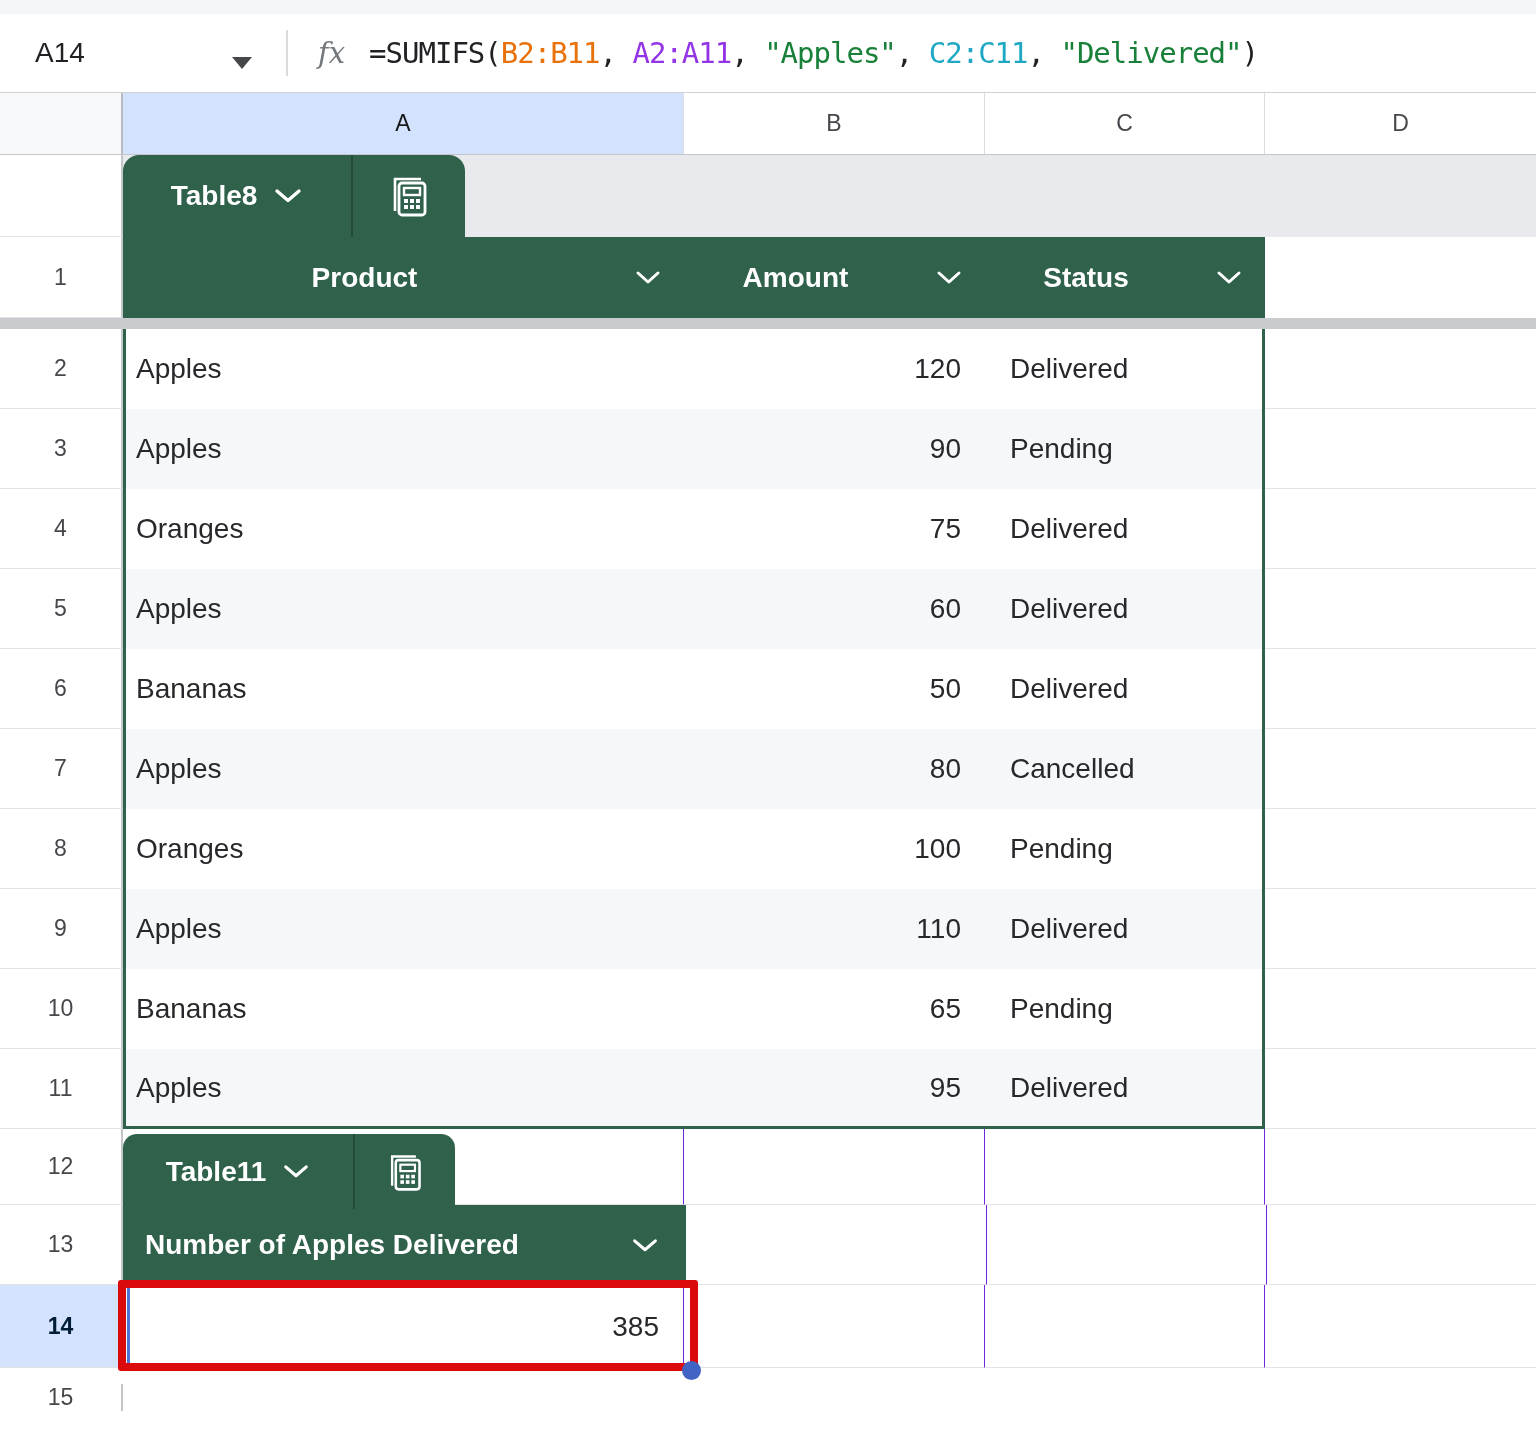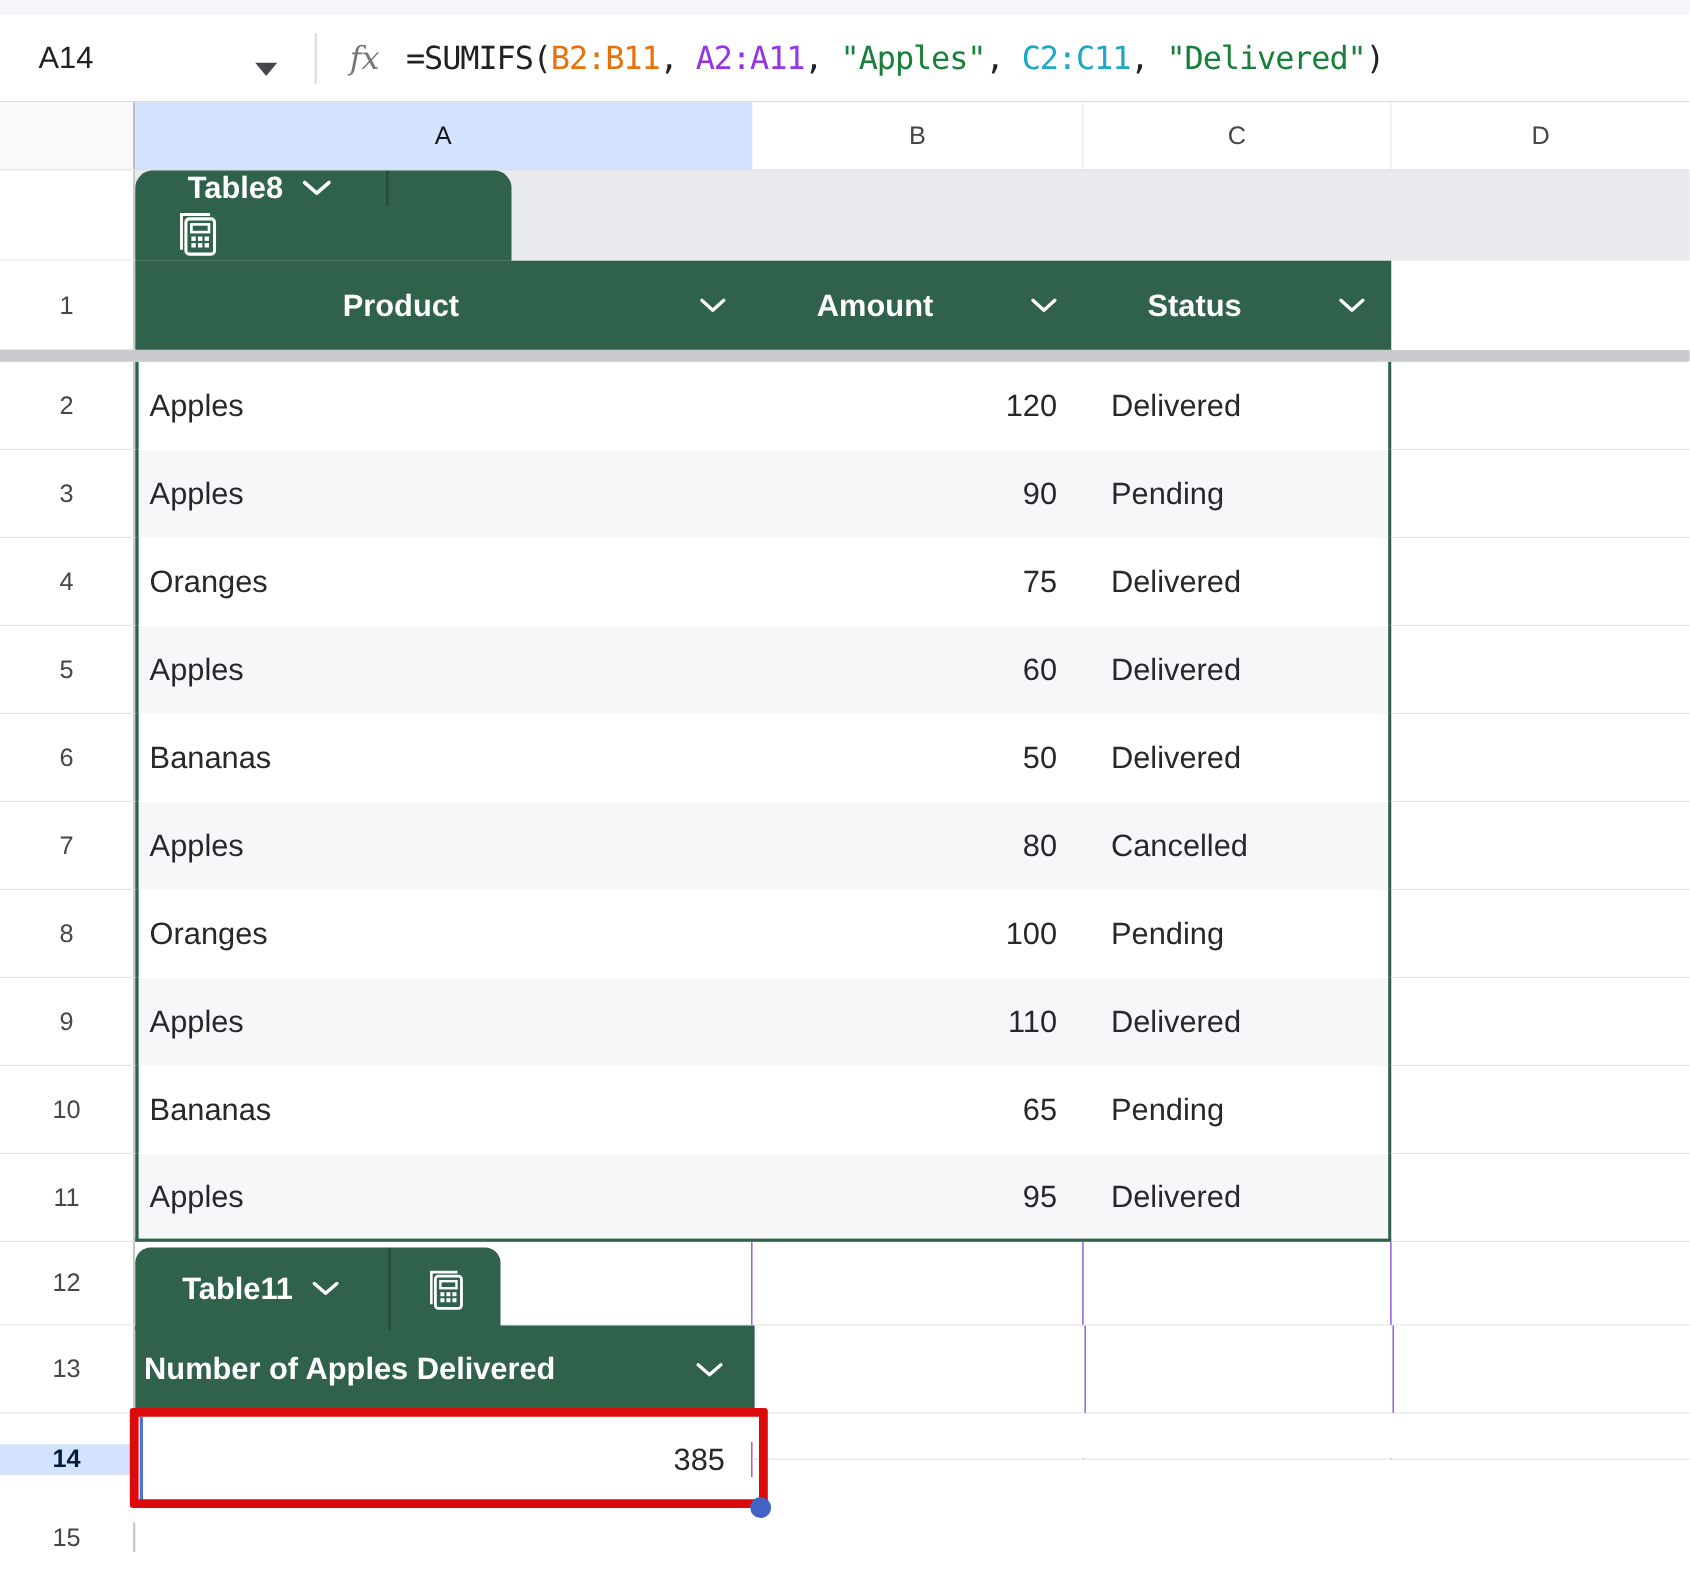--- a/index.html
+++ b/index.html
@@ -58,25 +58,25 @@
   .cell { display:flex; align-items:center; font-size:28px; color:#26282b; cursor:cell; }
   .cA { width:558px; padding-left:10px; }
   .cB { width:301px; justify-content:flex-end; padding-right:24px; }
   .cC { width:277px; padding-left:25px; }
 
   
   .plain-area { flex:1; display:flex; position:relative; background:#fff; }
   .pcell { border-right:1px solid #6d28d9; border-bottom:1px solid #e2e3e4; display:flex; align-items:center; font-size:28px; cursor:cell; }
   .p-a { width:561px; } .p-b { width:301px; } .p-c { width:280px; }
   .p-d { flex:1; border-right:none; }
-  .r12 { height:76px; } .r13 { height:80px; } .r14 { height:83px;align-items:center; } .r15 { height:59px;align-items:center; }
+  .r12 { height:76px; } .r13 { height:80px; } .r14 { height:83px; } .r15 { height:59px;align-items:center; }
 
   .chip11 { position:absolute; left:0; top:5px; height:75px; display:flex; background:var(--table-green); border-radius:14px 14px 0 0; z-index:2; }
 
-  .t11-header { width:563px; flex:0 0 563px; background:var(--table-green); display:flex; align-items:center; padding-left:8px; color:#fff; font-weight:bold; font-size:28px; cursor:pointer; }
+  .t11-header { width:563px; flex:0 0 563px; background:var(--table-green); display:flex; align-items:center; padding-left:22px; color:#fff; font-weight:bold; font-size:28px; cursor:pointer; }
   .t11-header .hlabel { flex:1; text-align:left; }
   .t11-header .chev { margin-right:26px; display:flex; }
 
   .result-cell { justify-content:flex-end; padding-right:24px; border-bottom:none; }
 
   
   .red-annotation { position:absolute; left:118px; top:-5px; width:580px; height:91px; border:8px solid var(--annotation-red); border-radius:3px; z-index:5; pointer-events:none; }
   .sel-blue-line { position:absolute; left:127px; top:3px; width:3px; height:76px; background:#4b74d8; z-index:4; pointer-events:none; }
   .fill-handle { position:absolute; left:682px; top:76px; width:19px; height:19px; border-radius:50%; background:var(--handle-blue); z-index:6; cursor:crosshair; }
 </style>
@@ -109,21 +109,21 @@
         <span>C</span>
       </div>
     <div class="colh w-d">
         <span>D</span>
       </div>
   </div>
 
   <div class="chip-band">
     <div class="gutter-cell"></div>
     <div class="band-rest">
-      <div class="chip" style="width:342px;flex-direction:column;">
+      <div class="chip" style="width:342px;">
         <div class="chip-name" style="width:230px;">
           <span>Table8</span>
           <svg width="30" height="18" viewBox="0 0 30 18">
               <path d="M4 4 L15 13.5 L26 4" stroke="#fff" stroke-width="3.4" fill="none" stroke-linecap="round" stroke-linejoin="round"></path>
             </svg>
         </div>
         <div class="chip-iconbox" style="width:110px;">
           <svg width="46" height="50" viewBox="0 0 46 50">
             <path d="M10 40 L10 8 L36 8" stroke="#fff" stroke-width="2.6" fill="none"></path>
             <rect x="14" y="12" width="26" height="32" rx="3" fill="none" stroke="#fff" stroke-width="2.8"></rect>

